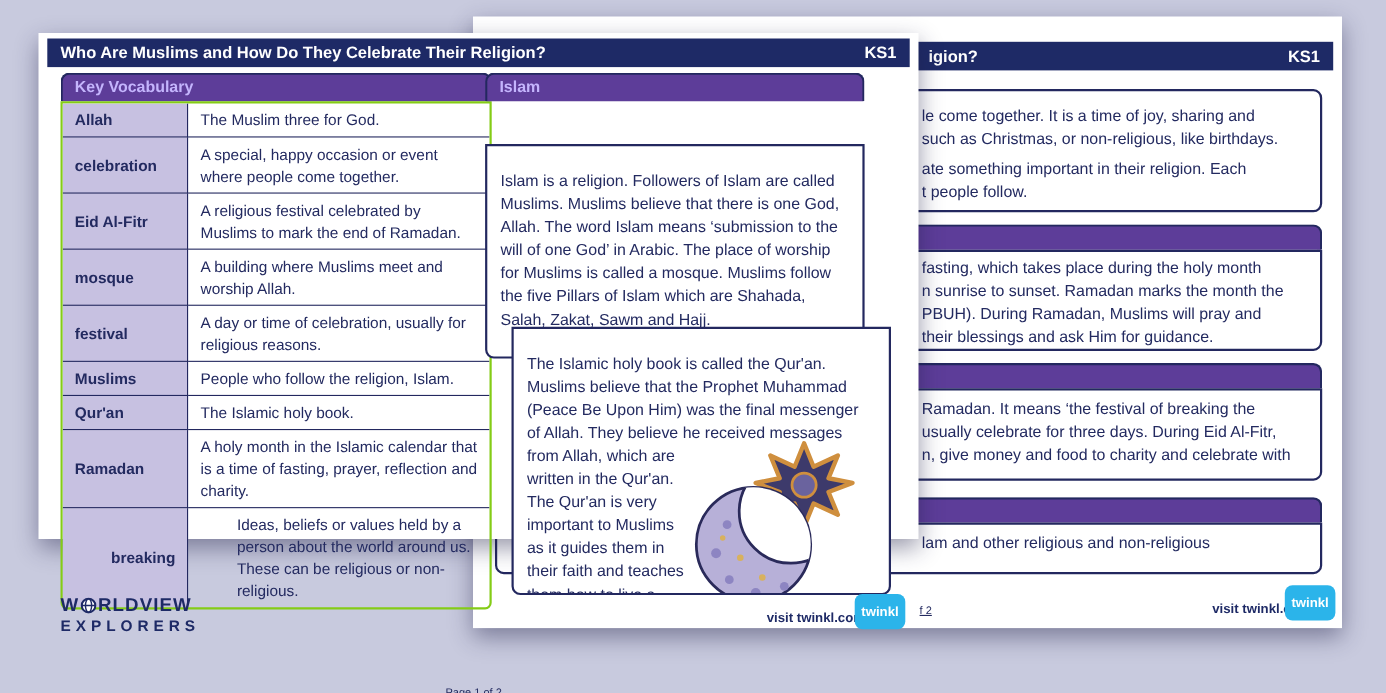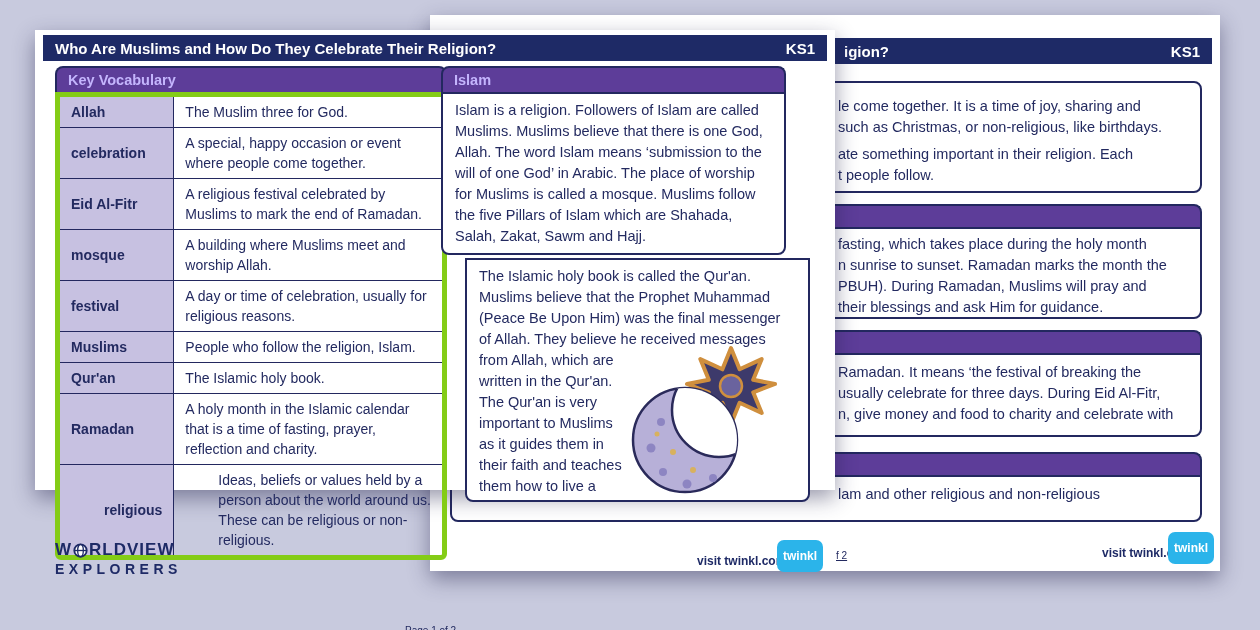--- a/index.html
+++ b/index.html
@@ -44,25 +44,26 @@
     padding:0 11px;
     height:26px;
   }
   .sec-body {
     background:#fff;
     border:2px solid #23285f;
     border-radius:0 0 8px 8px;
     color:#232a60;
     font-size:14.5px;
     line-height:21px;
-    padding:6px 12px;
+    padding:22px 12px;
+    margin-top:39px;
   }
   
   .vocab-wrap {
-    border:5px solid #84cc16;
+    border:2px solid #84cc16;
     border-radius:0 0 6px 6px;
     overflow:hidden;
     width:392px;
   }
   table.vocab { border-collapse:collapse; width:100%; }
   table.vocab td {
     border:1.5px solid #23285f;
     padding:5px 11px;
     font-size:14px;
     line-height:20px;
@@ -204,21 +205,21 @@
         </tr>
         <tr>
           <td>Qur'an</td>
           <td>The Islamic holy book.</td>
         </tr>
         <tr>
           <td>Ramadan</td>
           <td>A holy month in the Islamic calendar that is a time of fasting, prayer, reflection and charity.</td>
         </tr>
         <tr>
-          <td>religious</td>
+          <td>breaking</td>
           <td>Ideas, beliefs or values held by a person about the world around us. These can be religious or non-religious.</td>
         </tr>
       </tbody>
         </table>
     </div>
   </div>
 
   <div style="position:absolute; left:406px; top:36px; width:345px;">
     <div class="sec-head">
       <span>Islam</span>

